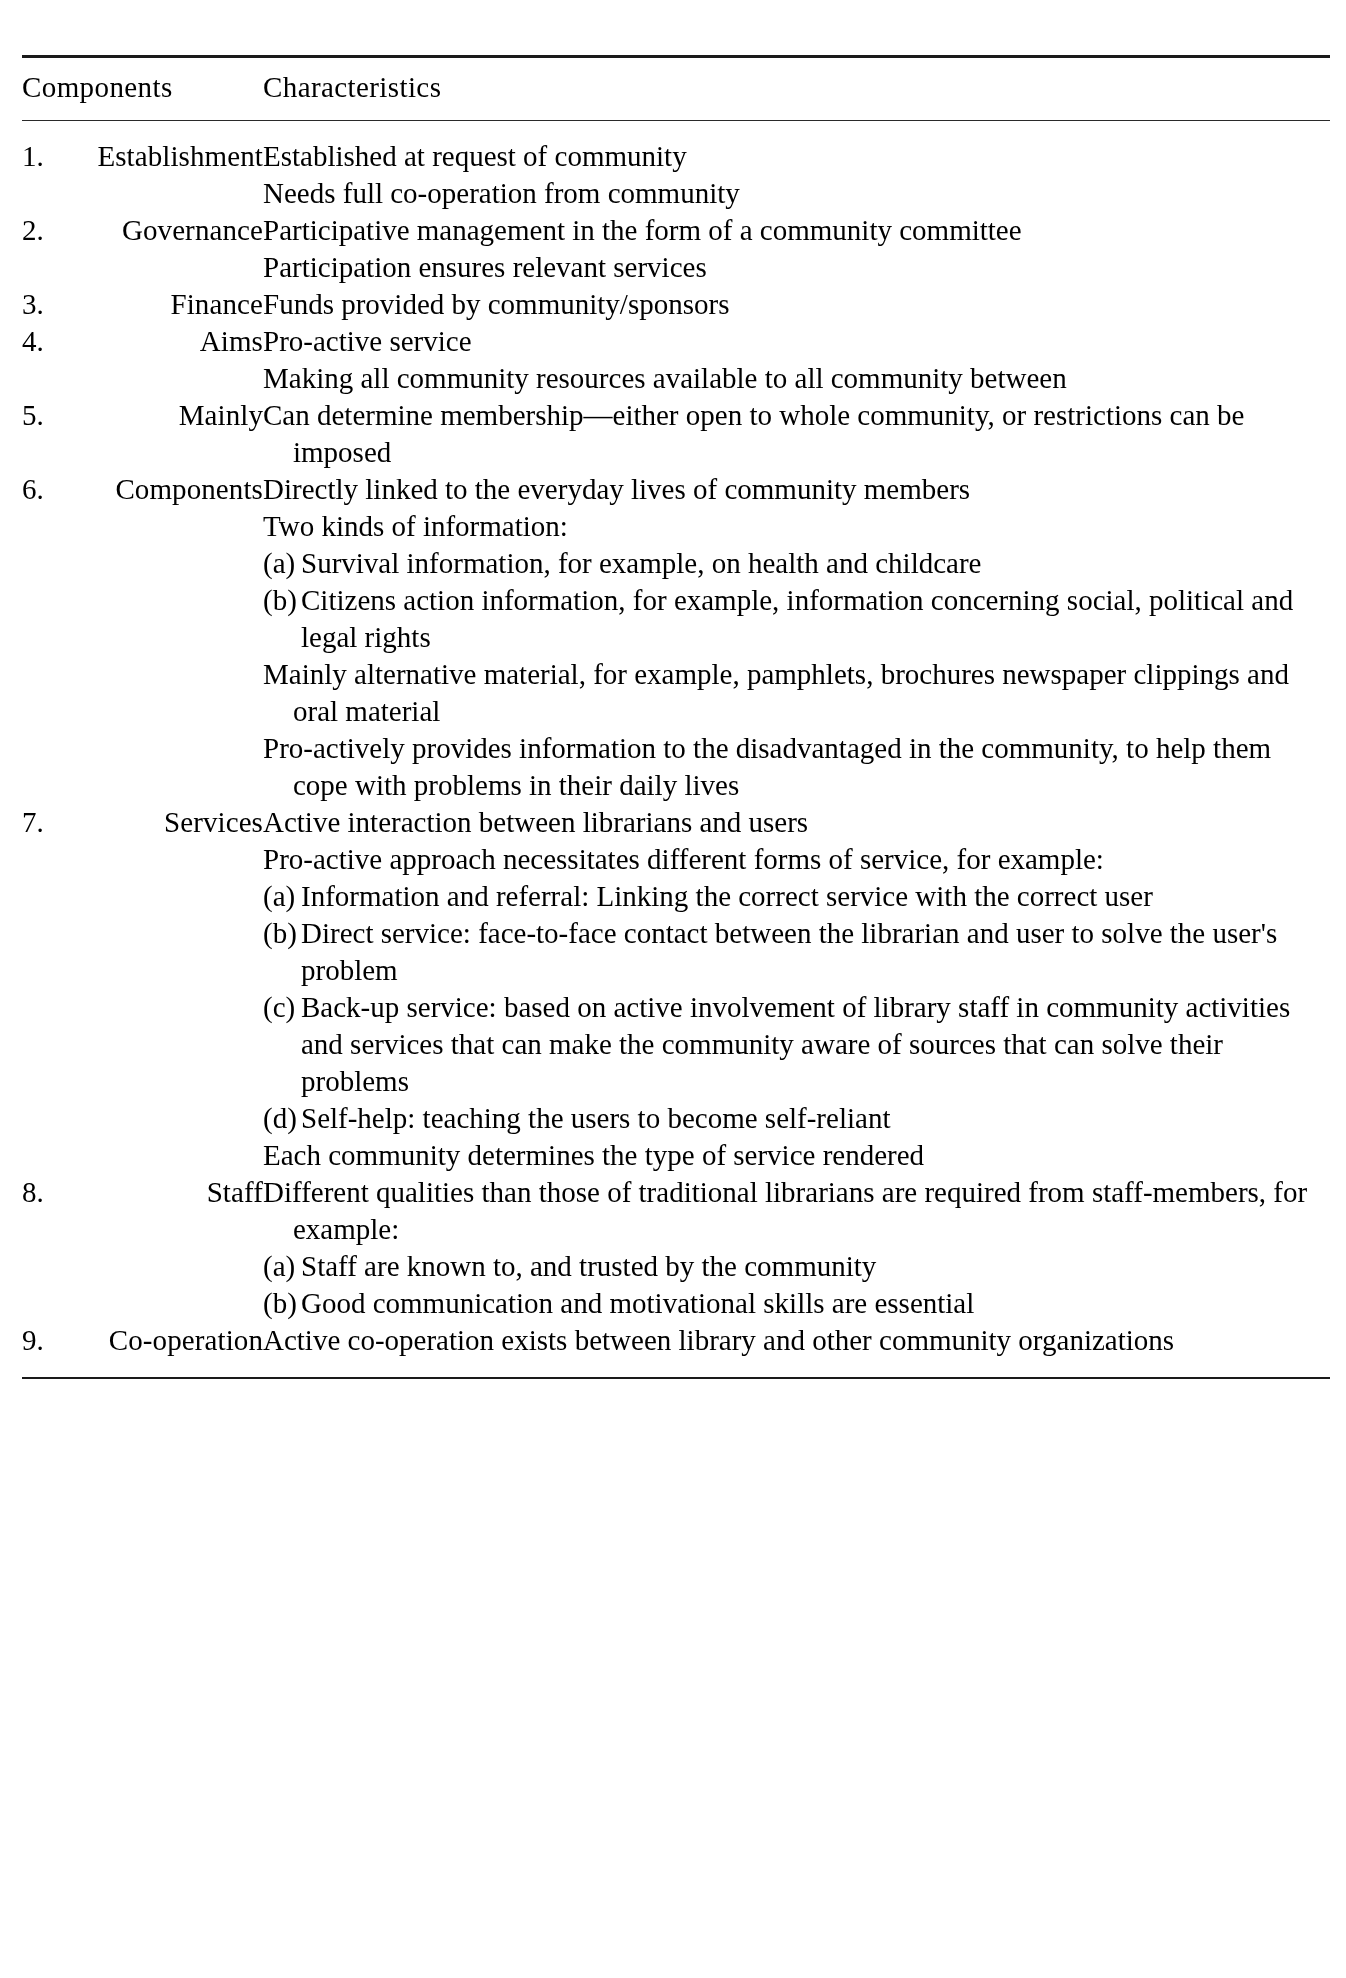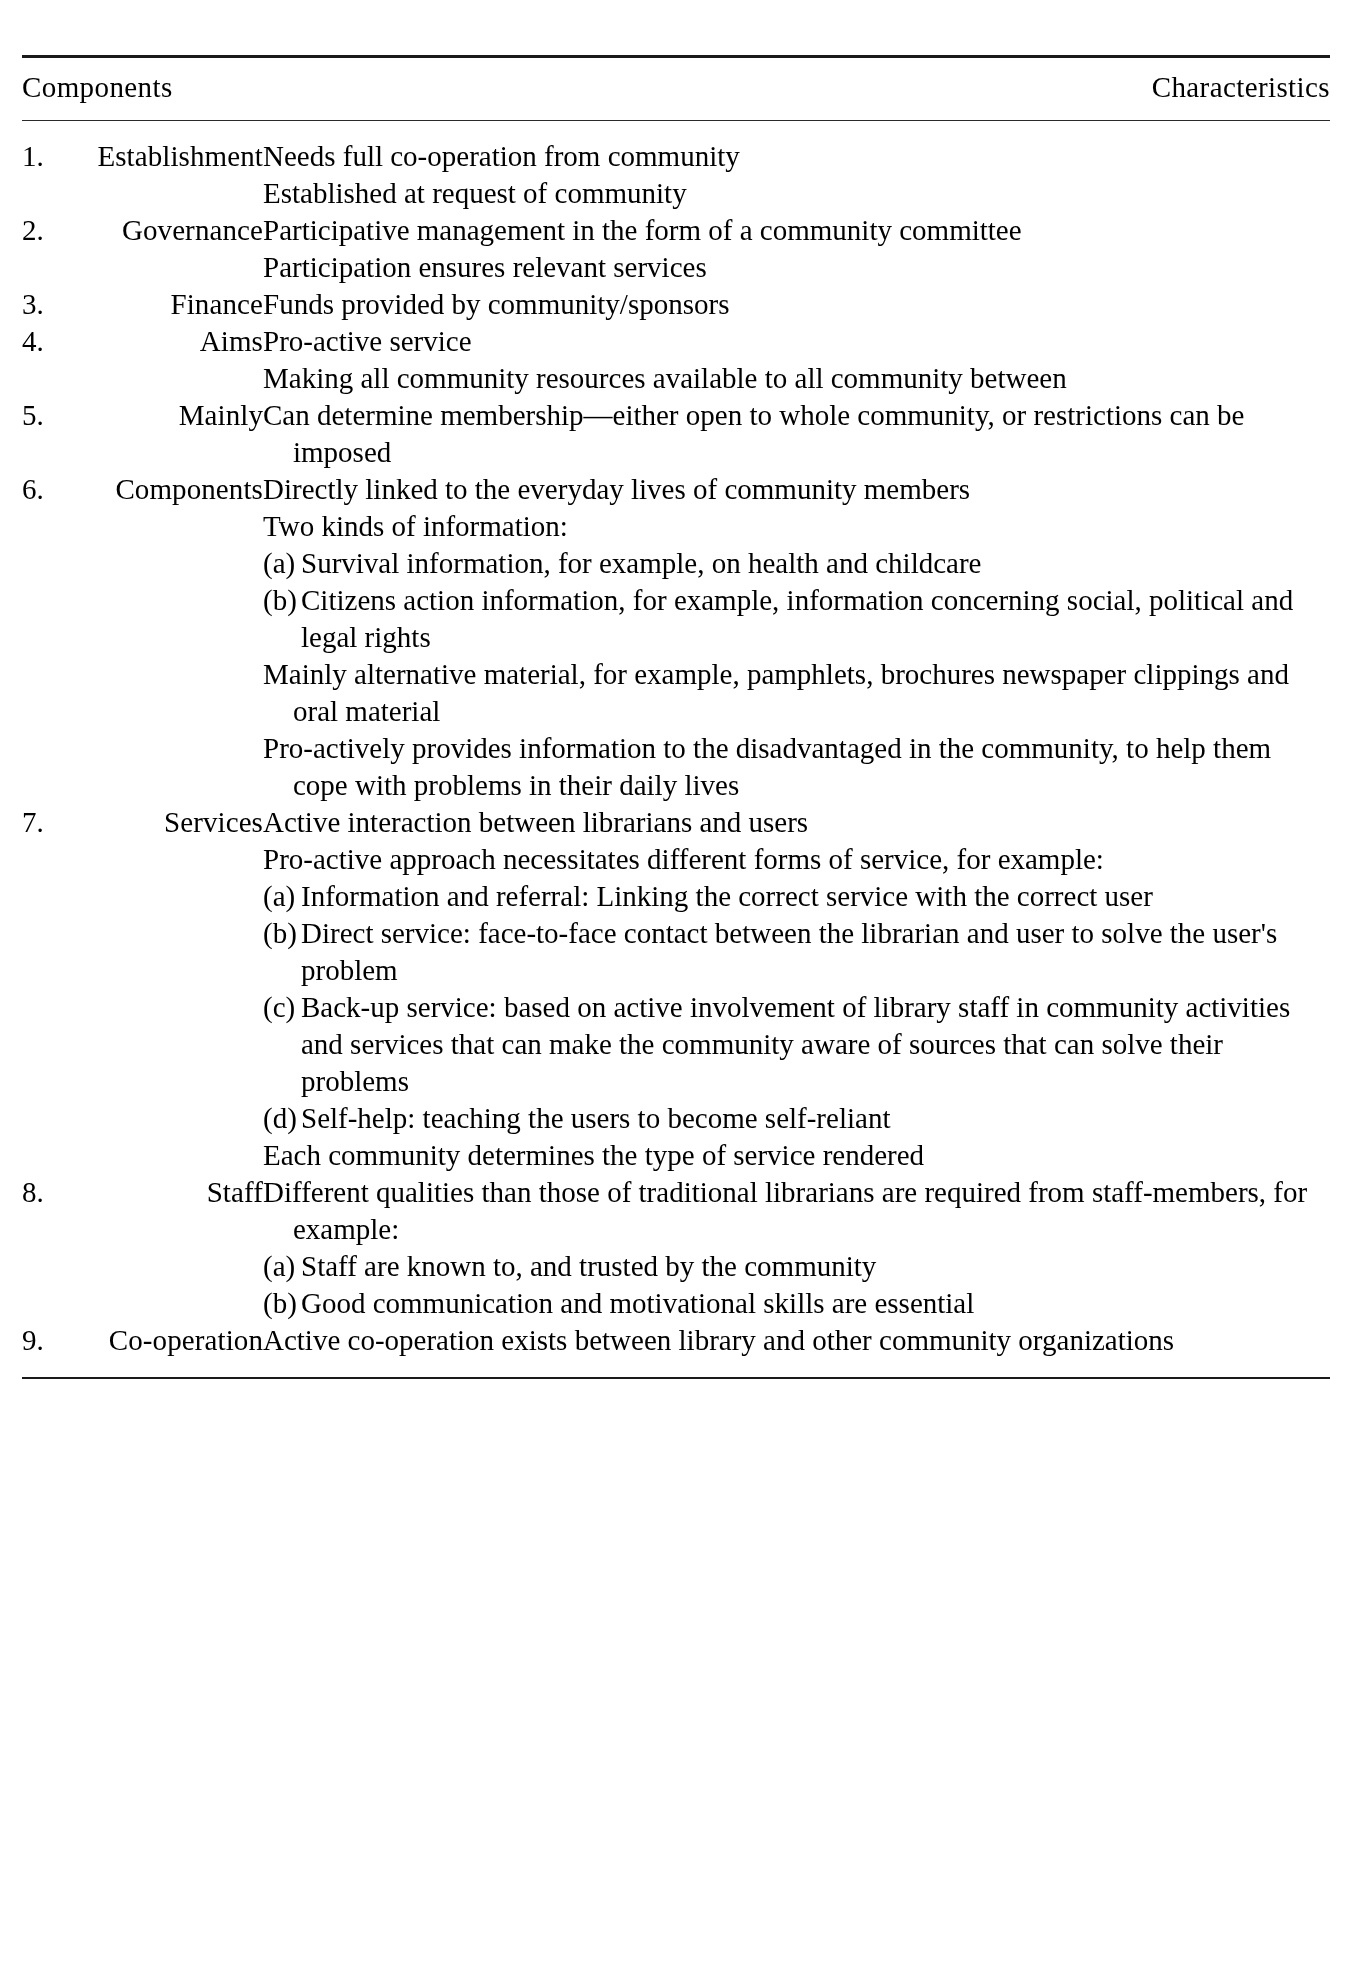--- a/index.html
+++ b/index.html
@@ -52,21 +52,20 @@
   }
   .col-components {
     width: 241px;
     flex: 0 0 241px;
     box-sizing: border-box;
     padding-right: 4px;
   }
   .col-characteristics {
     flex: 1 1 auto;
     box-sizing: border-box;
-    text-align: right;
   }
   .head-label {
     font-size: 29px;
     line-height: 1.1;
     letter-spacing: 0.4px;
     white-space: nowrap;
   }
 
   .body {
     padding-top: 17px;
@@ -140,22 +139,22 @@
 
     <div class="rule-mid"></div>
 
     <div class="body" id="table-body">
         <div class="row">
           <div class="comp-cell">
             <span class="comp-num">1.</span>
             <span class="comp-name">Establishment</span>
           </div>
           <div class="char-cell">
+            <div class="char-line">Established at request of community</div>
             <div class="char-line">Needs full co-operation from community</div>
-            <div class="char-line">Established at request of community</div>
           </div>
         </div>
         <div class="row">
           <div class="comp-cell">
             <span class="comp-num">2.</span>
             <span class="comp-name">Governance</span>
           </div>
           <div class="char-cell">
             <div class="char-line">Participative management in the form of a community committee</div>
             <div class="char-line">Participation ensures relevant services</div>

